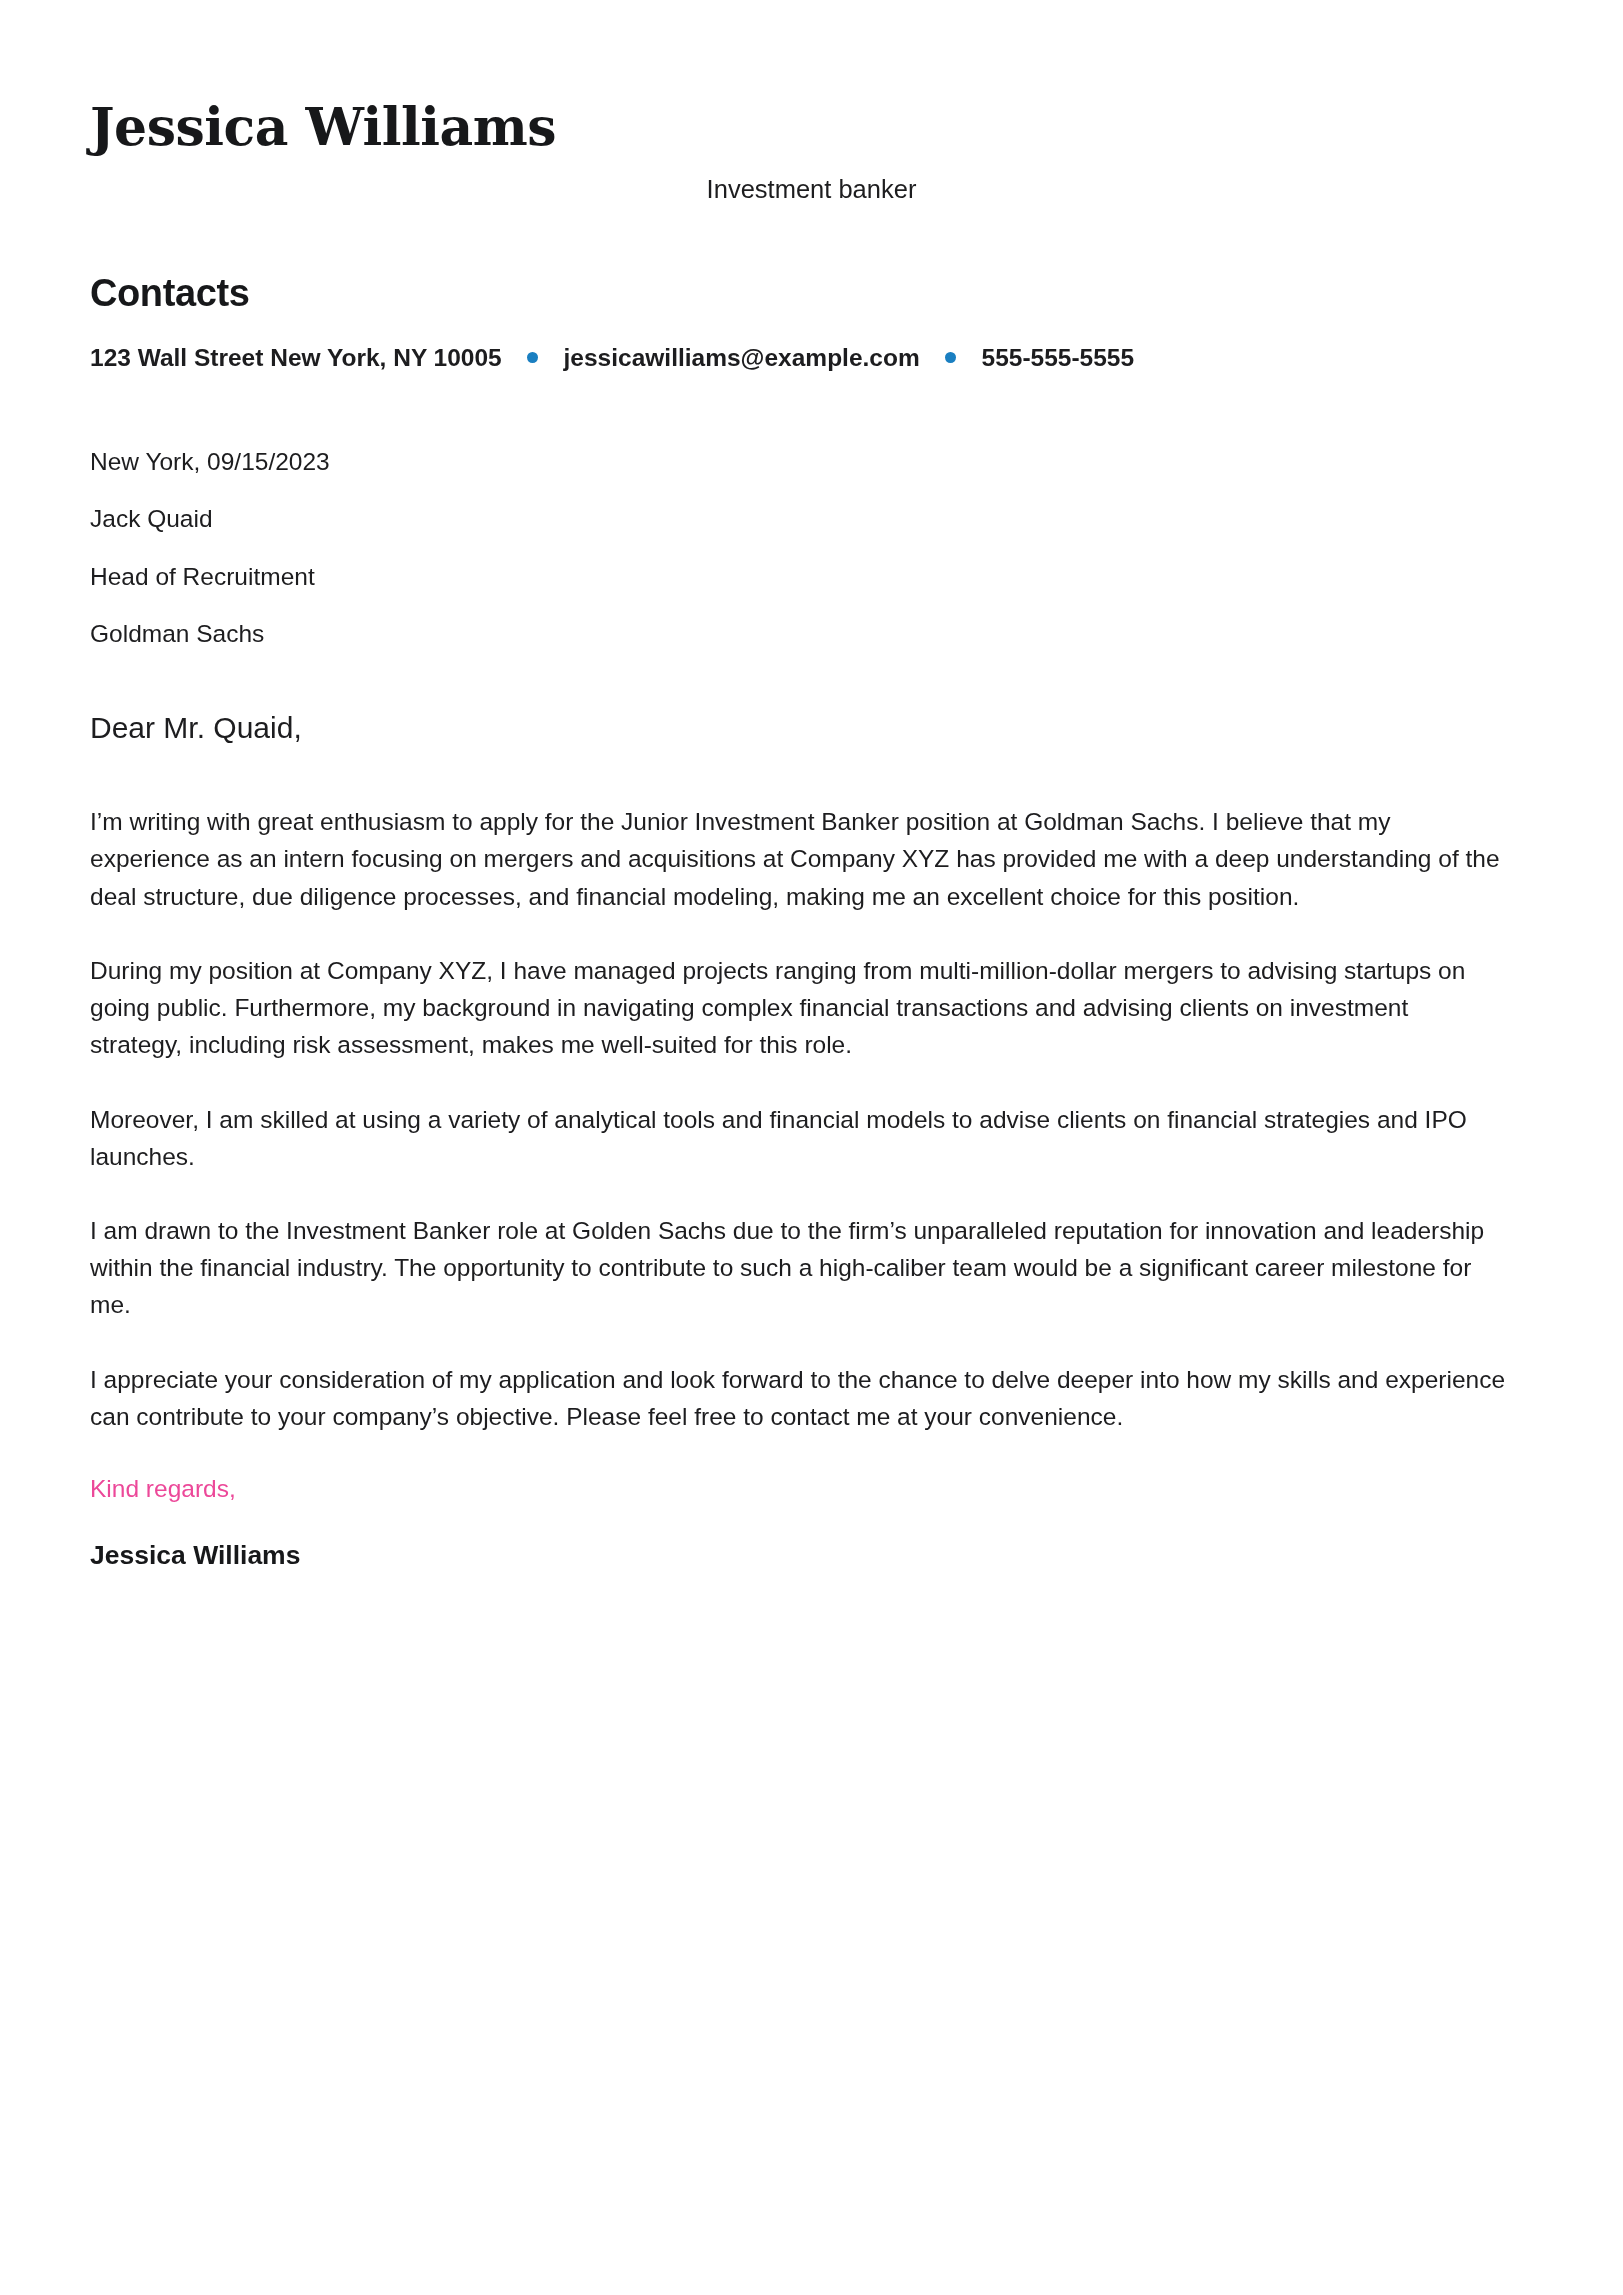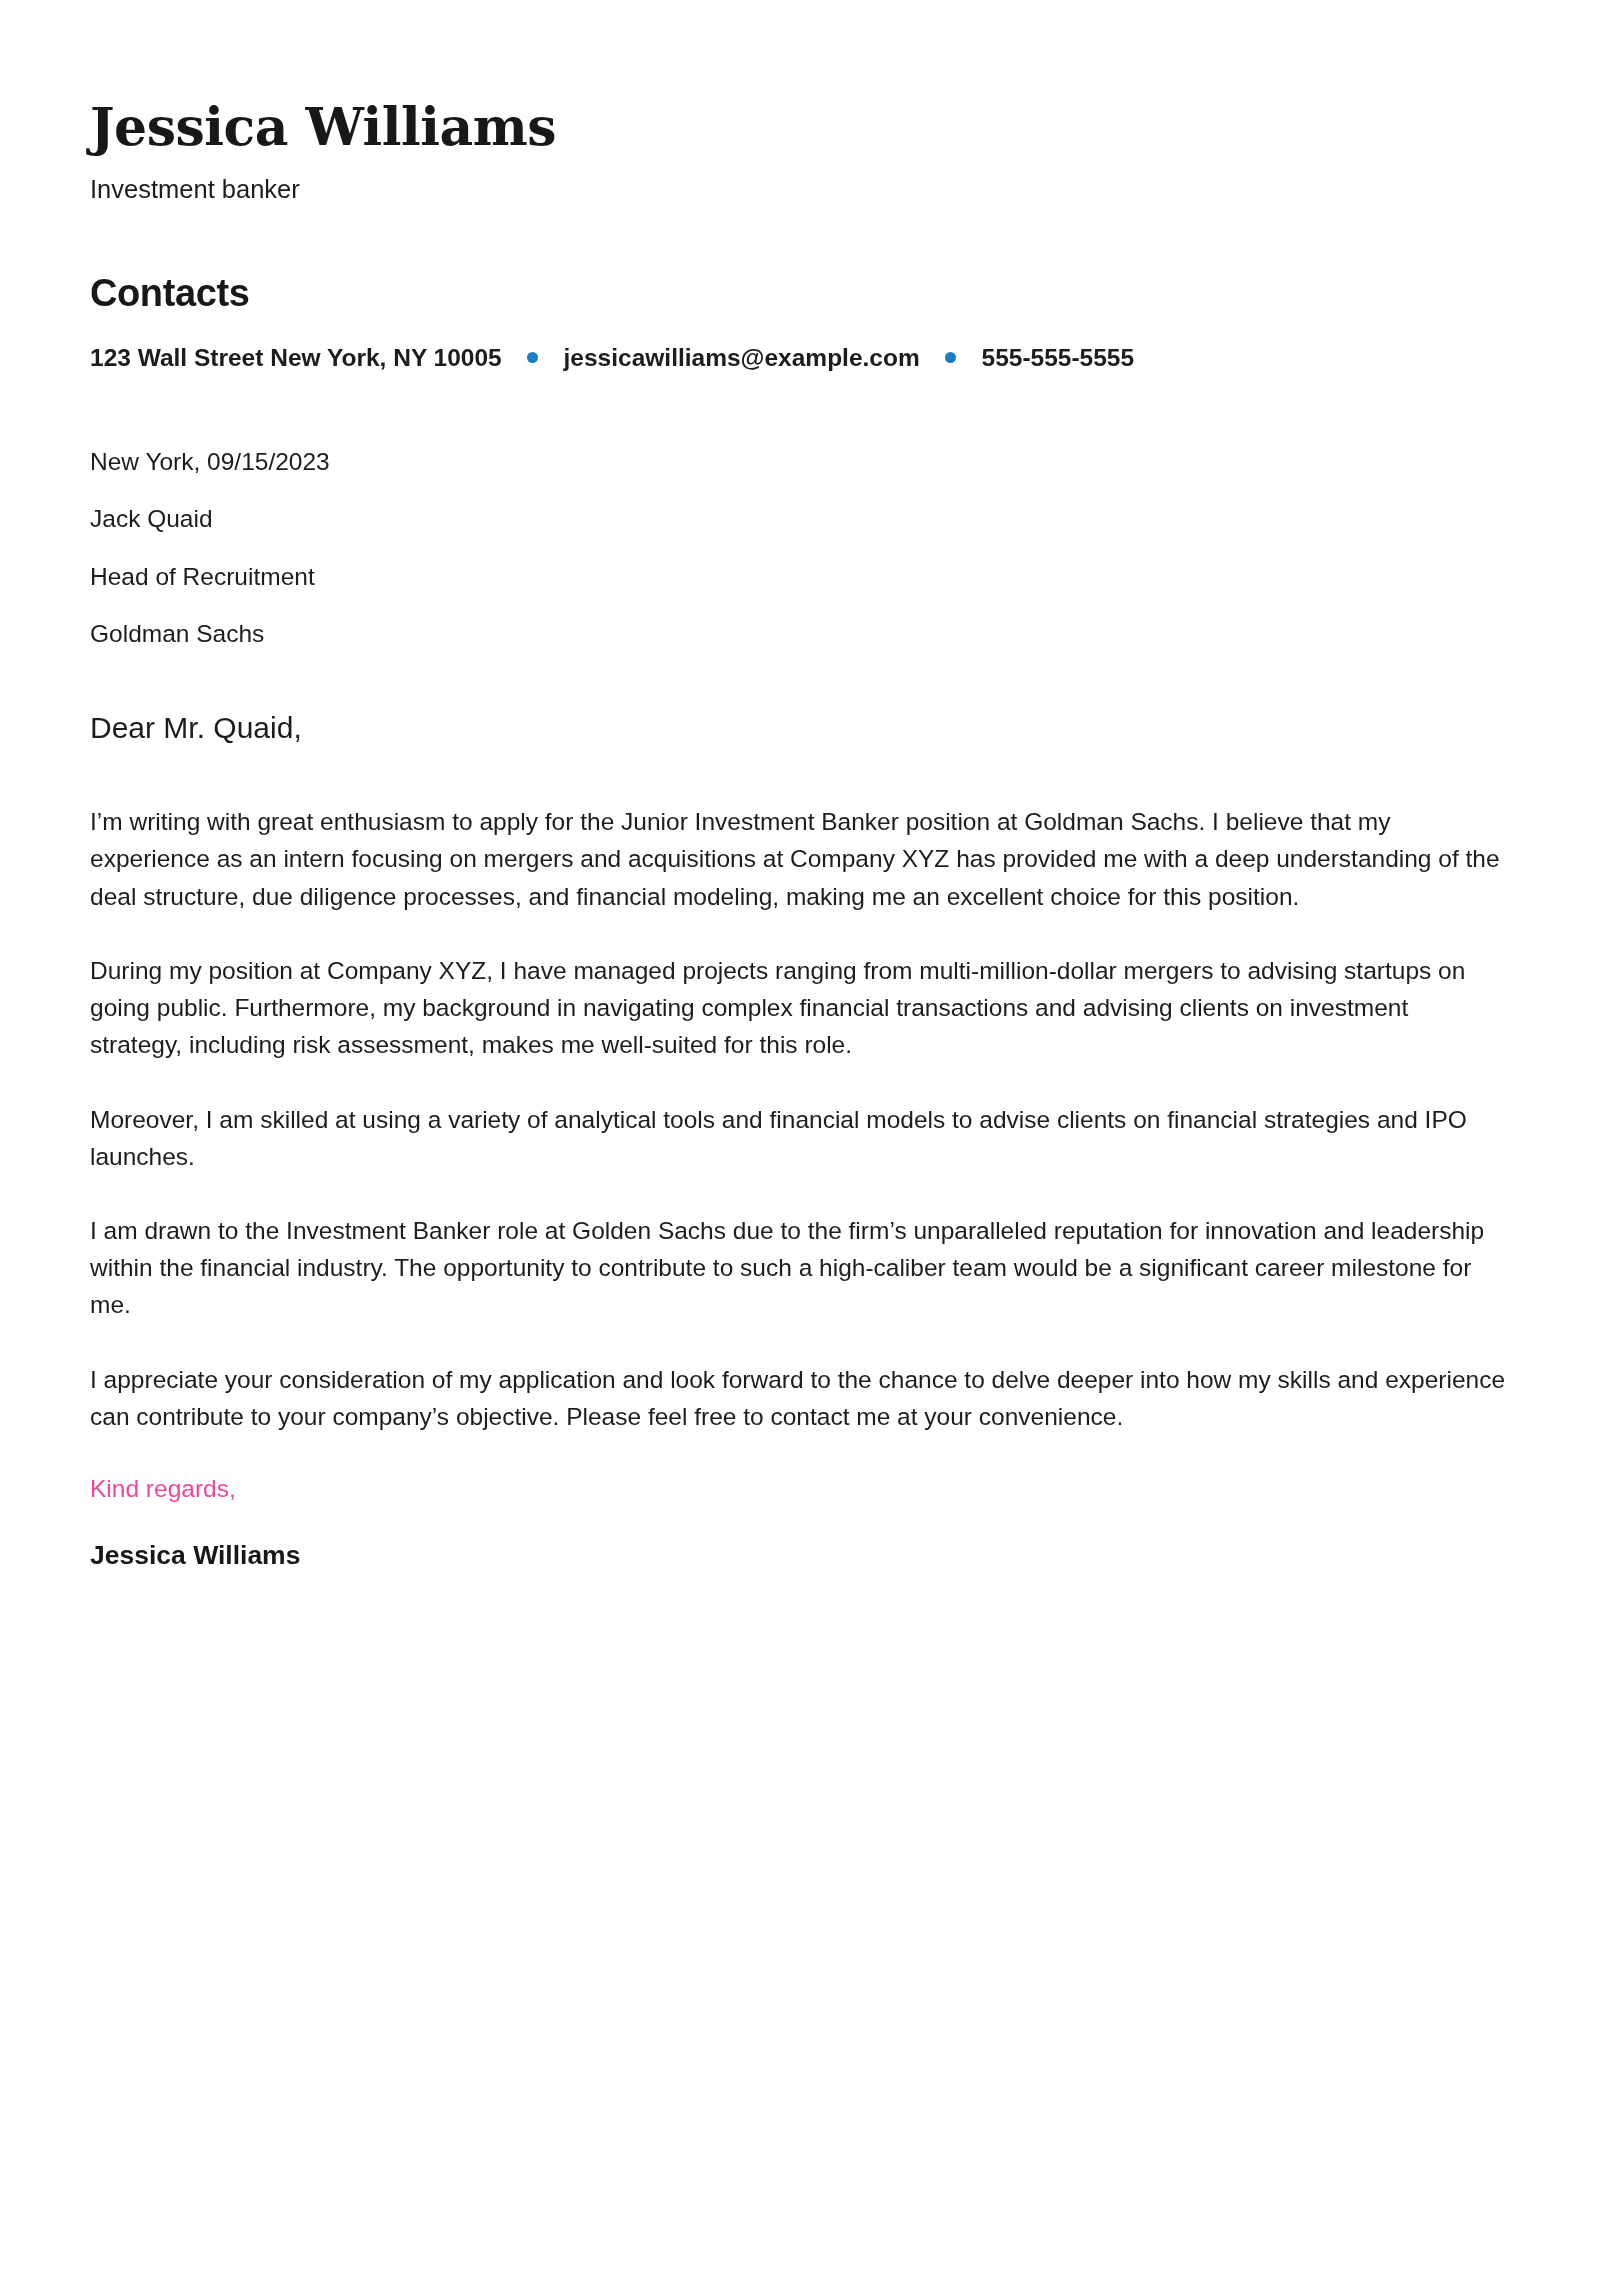--- a/index.html
+++ b/index.html
@@ -27,20 +27,21 @@
     color: #17181a;
     margin: 0 0 17.6px 0;
   }
   .job-title {
     font-family: "Liberation Sans", sans-serif;
     font-size: 25.5px;
     font-weight: 500;
     line-height: 1.25;
     color: #1d1d1f;
     margin: 0 0 65px 0;
+    text-align: center;
   }
   .section-heading {
     font-family: "Liberation Sans", sans-serif;
     font-weight: bold;
     font-size: 38px;
     line-height: 1.2;
     letter-spacing: -0.4px;
     color: #17181a;
     margin: 0 0 25.5px 0;
   }

